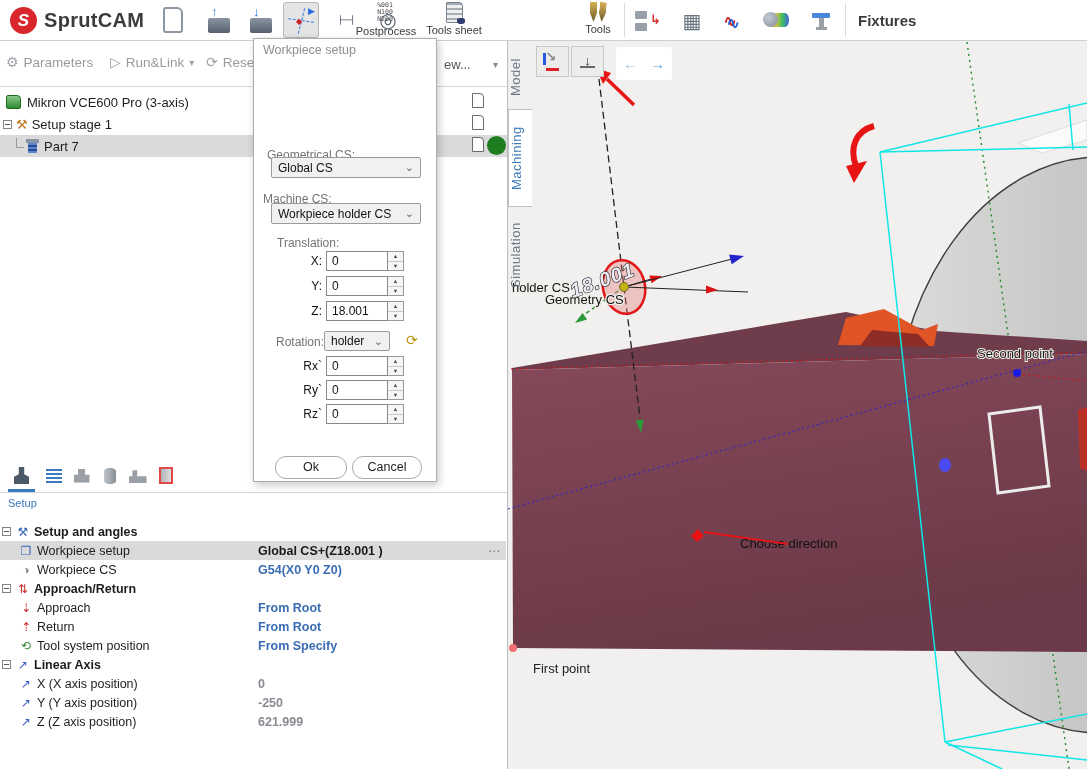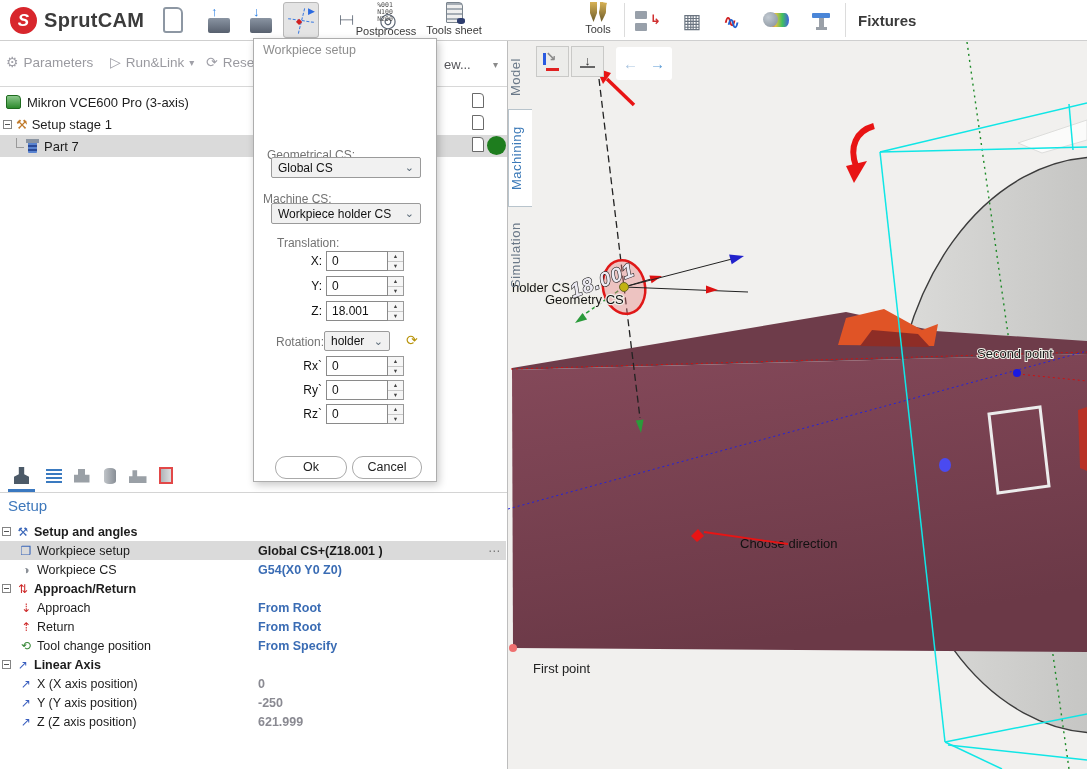--- a/index.html
+++ b/index.html
@@ -82,21 +82,21 @@
   
   #bp-tabs { position:absolute; left:0; top:460px; width:508px; height:33px; border-bottom:1px solid #d4d4d4; background:#fff; }
   .bp-ic { position:absolute; top:2px; width:27px; height:27px; display:flex; align-items:center; justify-content:center; }
   .ic-spindle { width:15px; height:17px; background:#4c5a68; clip-path:polygon(32% 0,68% 0,68% 42%,100% 58%,100% 100%,0 100%,0 58%,32% 42%); }
   .ic-list { width:16px; height:14px; background:repeating-linear-gradient(180deg,#3a7ac0 0 2px,transparent 2px 4px); }
   .ic-step { width:16px; height:14px; background:#9aa0a6; clip-path:polygon(0 100%,0 45%,28% 45%,28% 0,72% 0,72% 45%,100% 45%,100% 100%); }
   .ic-cylinder { width:12px; height:16px; background:linear-gradient(90deg,#c0c4c8,#888e96); border-radius:5px/3px; }
   .ic-vise { width:18px; height:15px; background:#9aa0a6; clip-path:polygon(0 55%,22% 55%,22% 15%,48% 15%,48% 55%,100% 55%,100% 100%,0 100%); }
   .ic-fixsel { width:14px; height:17px; background:linear-gradient(90deg,#b0b4b8,#dcdee0); border:2px solid #e24848; }
   .bp-active-bar { position:absolute; left:8px; top:29px; width:27px; height:3px; background:#3a78c0; }
-  #bp-title { position:absolute; left:8px; top:497px; font-size:15px; color:#3d77bb; }
+  #bp-title { position:absolute; left:8px; top:497px; font-size:11px; color:#3d77bb; }
 
   .pg-row { position:absolute; left:0; width:506px; height:19px; display:flex; align-items:center; font-size:12.5px; color:#1d1d1d; }
   .pg-sel { background:#dadada; }
   .pg-ico { width:16px; font-size:12px; text-align:center; margin-right:3px; flex:none; }
   .pg-val { position:absolute; left:258px; color:#3a6cb4;font-weight:bold; }
   .pg-val.dark { color:#1a1a1a; }
   .pg-val.gray { color:#8a8a92; }
   .bold { font-weight:bold; }
   .ellipsis-btn { position:absolute; left:488px; color:#777; letter-spacing:1px; font-size:12px; }
 
@@ -313,21 +313,21 @@
     </div>
     <div class="pg-row" style="top:617px;">
       <span style="width:18px;"></span>
       <span class="pg-ico" style="color:#cc2222;">⇡</span>
       <span>Return</span>
       <span class="pg-val">From Root</span>
     </div>
     <div class="pg-row" style="top:636px;">
       <span style="width:18px;"></span>
       <span class="pg-ico" style="color:#3a8a3a;">⟲</span>
-      <span>Tool change position</span>
+      <span>Tool system position</span>
       <span class="pg-val">From Specify</span>
     </div>
     <div class="pg-row" style="top:655px;">
       <span style="width:2px;"></span>
         <span class="exp"></span>
       <span class="pg-ico" style="color:#3a5fbf;">↗</span>
       <span class="bold">Linear Axis</span>
     </div>
     <div class="pg-row" style="top:674px;">
       <span style="width:18px;"></span>

